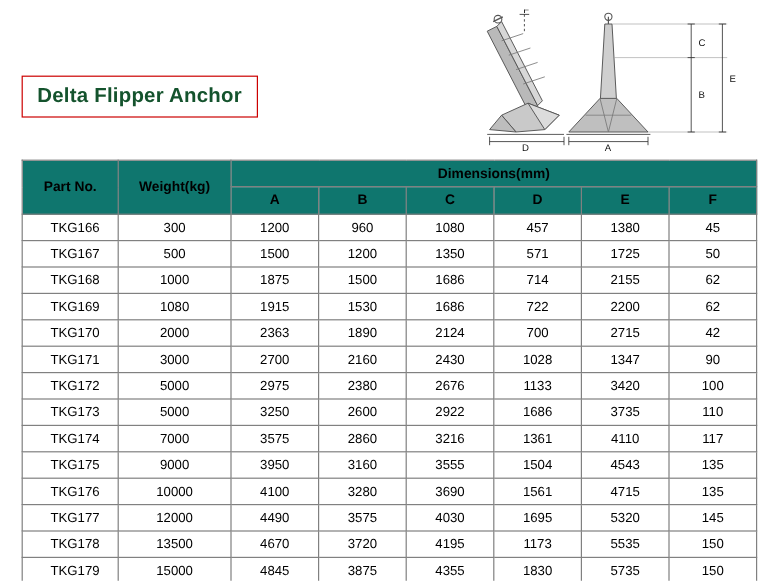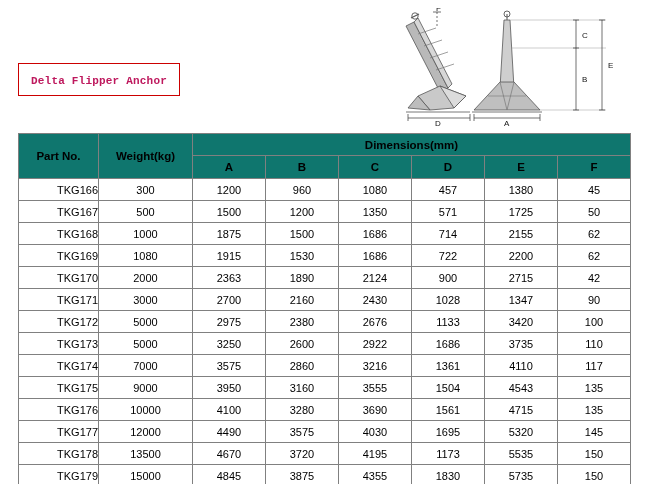--- a/index.html
+++ b/index.html
@@ -23,26 +23,25 @@
   
   .title-box {
     position: absolute;
     left: 18px;
     top: 63px;
     border: 1px solid #cc0000;
     padding: 6px 12px 7px 12px;
     background: #ffffff;
   }
   .title-text {
-    color: #be185d;
-    font-size: 11px;
+    color: #14532d;
+    font-size: 17px;
     font-weight: bold;
     letter-spacing: 0.2px;
     white-space: nowrap;
-    font-family: Liberation Mono, monospace;
   }
 
   
   .diagram {
     position: absolute;
     left: 378px;
     top: 8px;
     width: 262px;
     height: 118px;
   }
@@ -74,21 +73,21 @@
     font-size: 11.5px;
   }
   table.spec thead th.dim-head {
     font-weight: bold;
     font-size: 11.5px;
   }
   table.spec thead th.sub {
     height: 22px;
   }
   table.spec tbody td.partno {
-    text-align: right;
+    text-align: center;
     padding-left: 8px;
   }
   .col-part { width: 79px; }
   .col-weight { width: 93px; }
   .col-d { width: 73px; }
 </style>
 </head>
 <body>
 
 <div class="page">
@@ -228,21 +227,21 @@
             <td class="col-d">722</td>
             <td class="col-d">2200</td>
             <td class="col-d">62</td>
           </tr>
           <tr>
             <td class="partno col-part">TKG170</td>
             <td class="col-weight">2000</td>
             <td class="col-d">2363</td>
             <td class="col-d">1890</td>
             <td class="col-d">2124</td>
-            <td class="col-d">900</td>
+            <td class="col-d">700</td>
             <td class="col-d">2715</td>
             <td class="col-d">42</td>
           </tr>
           <tr>
             <td class="partno col-part">TKG171</td>
             <td class="col-weight">3000</td>
             <td class="col-d">2700</td>
             <td class="col-d">2160</td>
             <td class="col-d">2430</td>
             <td class="col-d">1028</td>

